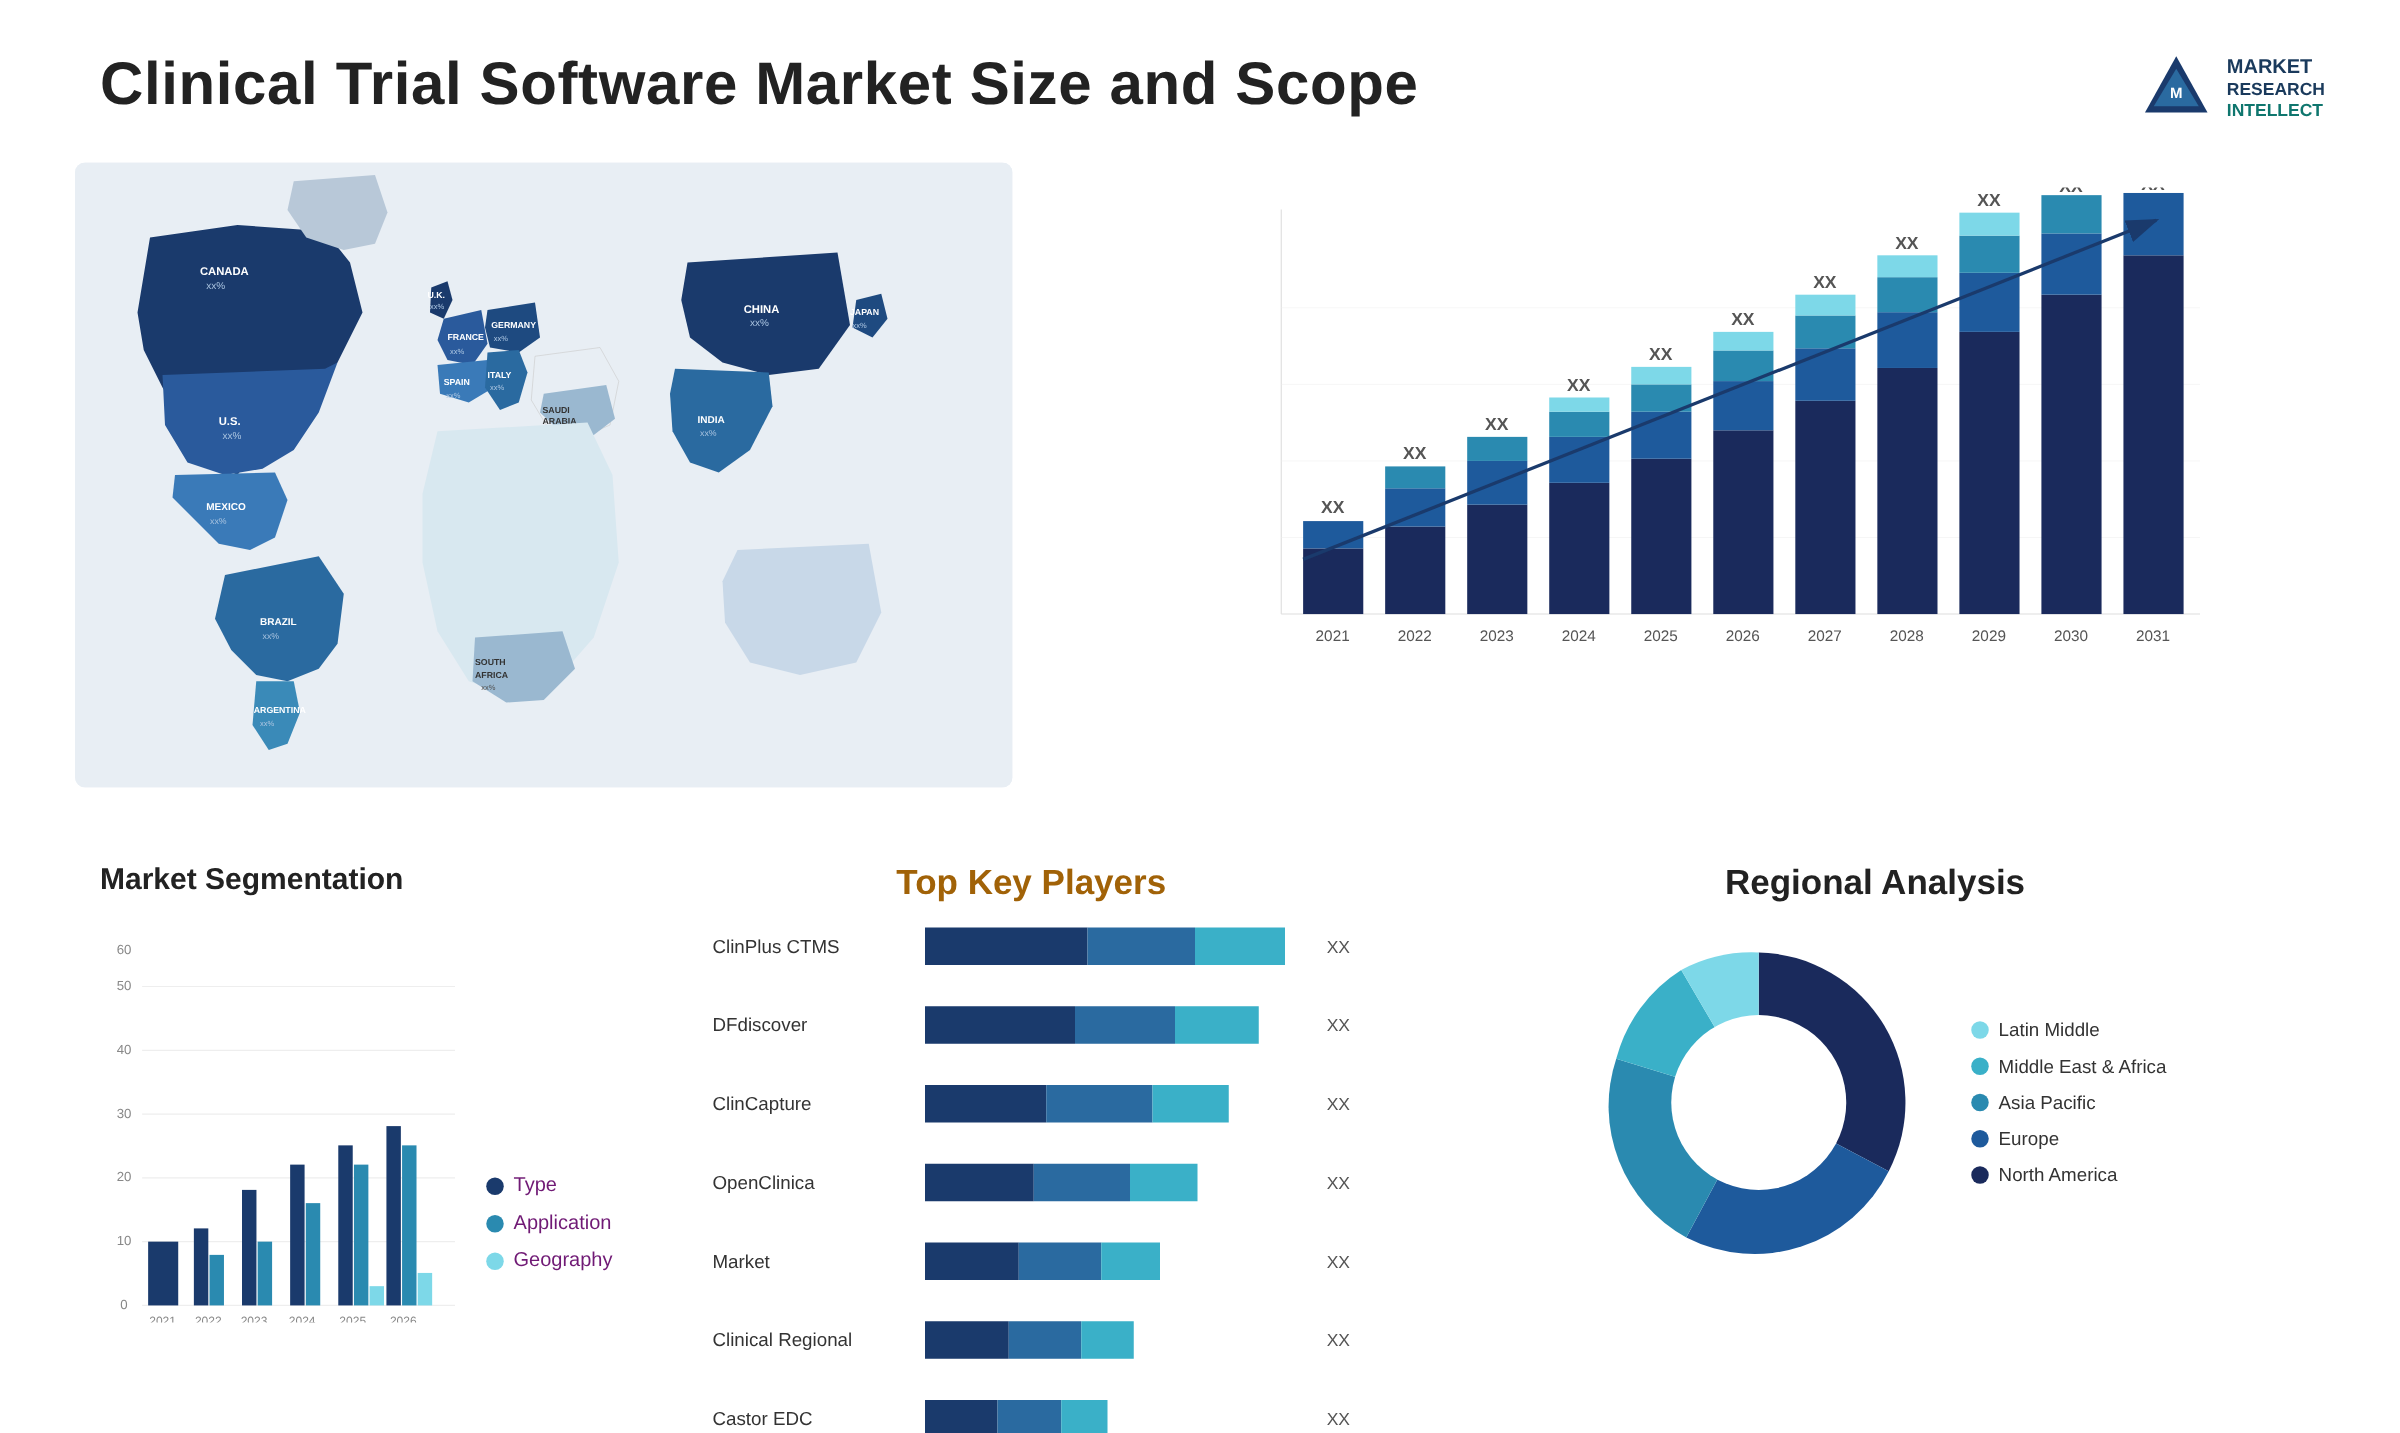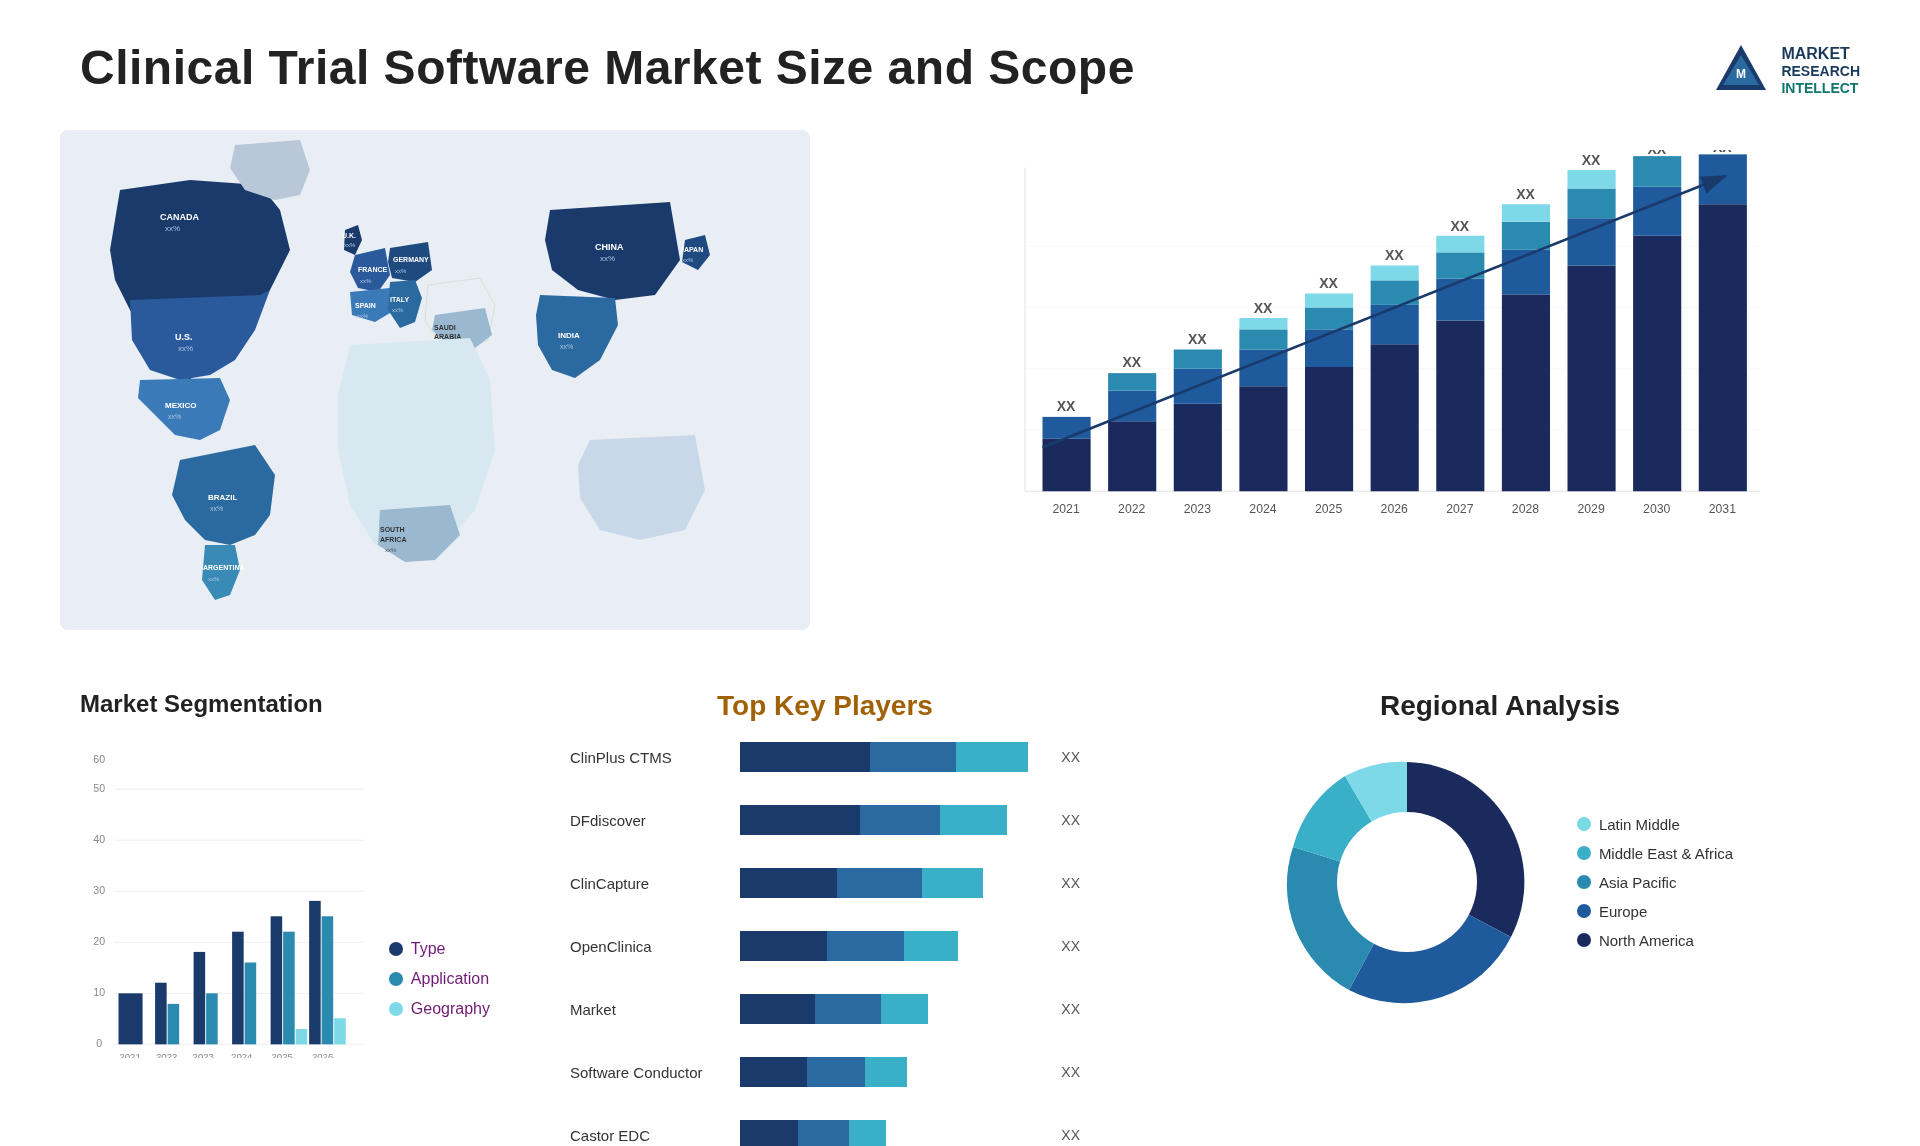--- a/index.html
+++ b/index.html
@@ -535,21 +535,21 @@
           <div class="player-bar" style="width:62%;">
             <div class="player-bar-seg1" style="flex:40;"></div>
             <div class="player-bar-seg2" style="flex:35;"></div>
             <div class="player-bar-seg3" style="flex:25;"></div>
           </div>
         </div>
         <span class="player-xx">XX</span>
       </div>
 
       <div class="player-row">
-        <div class="player-name">Software Conductor</div>
+        <div class="player-name">Clinical Regional</div>
         <div class="player-bar-wrap">
           <div class="player-bar" style="width:55%;">
             <div class="player-bar-seg1" style="flex:40;"></div>
             <div class="player-bar-seg2" style="flex:35;"></div>
             <div class="player-bar-seg3" style="flex:25;"></div>
           </div>
         </div>
         <span class="player-xx">XX</span>
       </div>
 

